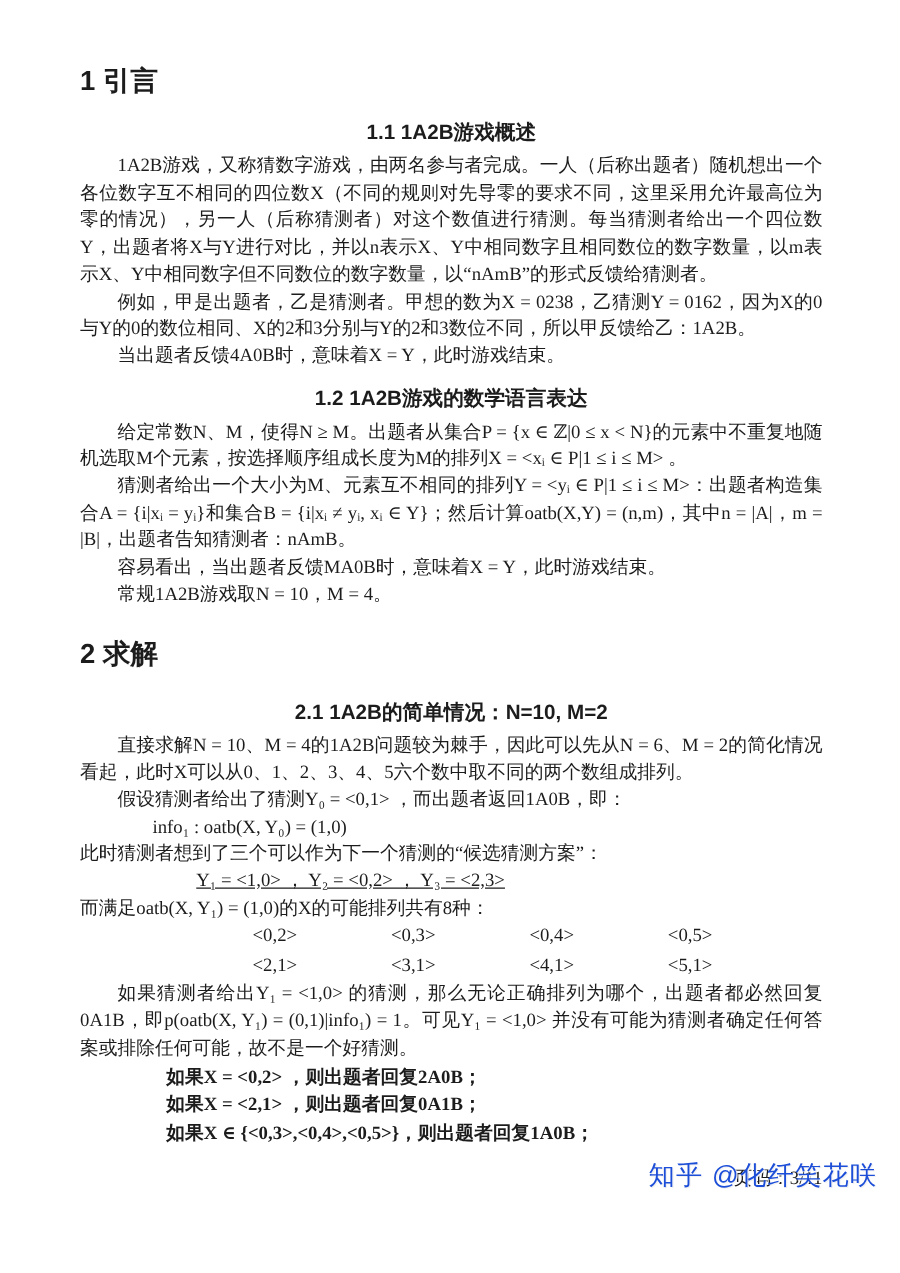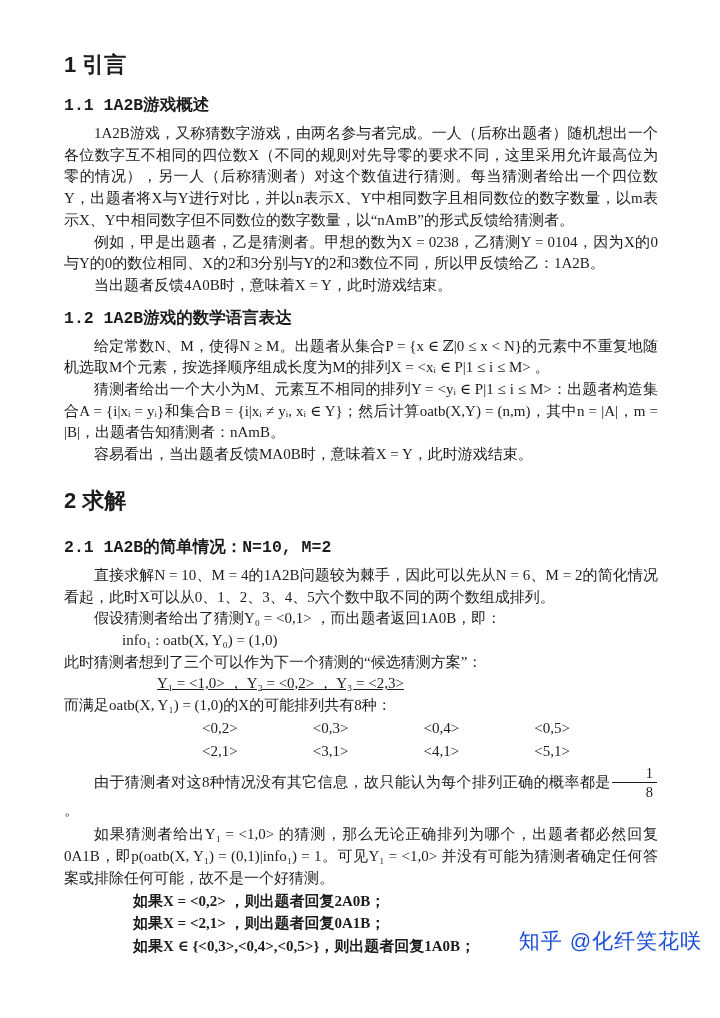--- a/index.html
+++ b/index.html
@@ -18,25 +18,26 @@
   }
   h1.sec{
     font-family:"Liberation Sans","DejaVu Sans",sans-serif;
     font-weight:bold;
     font-size:22px;
     line-height:26px;
     margin:0 0 18px 0;
   }
   h1.sec.later{margin-top:22px;margin-bottom:24px;}
   h2.sec{
-    font-family:Liberation Mono, monospace;
+    font-family:Liberation Sans, sans-serif;
     font-weight:bold;
     font-size:16.5px;
     line-height:20px;
     margin:12px 0 7px 0;
+    text-align:center;
   }
   p{margin:0;text-align:justify;}
   p.indent{text-indent:2em;}
   .formula{padding-left:58px;}
   .formula2{padding-left:93px;text-decoration:underline;}
   .case{padding-left:69px;line-height:22.5px;font-weight:bold;}
   .perm-table{padding-left:96px;}
   .perm-row{line-height:23.5px;white-space:nowrap;}
   .perm-cell{display:inline-block;width:65px;margin-left:42px;}
   .prob-line{margin:2px 0 3px 0;}
@@ -69,27 +70,28 @@
 </style>
 </head>
 <body>
 
 <div class="page">
 
   <h1 class="sec">1  引言</h1>
 
   <h2 class="sec">1.1  1A2B游戏概述</h2>
   <p class="indent">1A2B游戏，又称猜数字游戏，由两名参与者完成。一人（后称出题者）随机想出一个各位数字互不相同的四位数X（不同的规则对先导零的要求不同，这里采用允许最高位为零的情况），另一人（后称猜测者）对这个数值进行猜测。每当猜测者给出一个四位数Y，出题者将X与Y进行对比，并以n表示X、Y中相同数字且相同数位的数字数量，以m表示X、Y中相同数字但不同数位的数字数量，以“nAmB”的形式反馈给猜测者。</p>
-  <p class="indent">例如，甲是出题者，乙是猜测者。甲想的数为X = 0238，乙猜测Y = 0104，因为X的0与Y的0的数位相同、X的2和3分别与Y的2和3数位不同，所以甲反馈给乙：1A2B。</p>
+  <p class="indent">例如，甲是出题者，乙是猜测者。甲想的数为X = 0238，乙猜测Y = 0162，因为X的0与Y的0的数位相同、X的2和3分别与Y的2和3数位不同，所以甲反馈给乙：1A2B。</p>
   <p class="indent">当出题者反馈4A0B时，意味着X = Y，此时游戏结束。</p>
 
   <h2 class="sec">1.2  1A2B游戏的数学语言表达</h2>
   <p class="indent">给定常数N、M，使得N ≥ M。出题者从集合P = {x ∈ ℤ|0 ≤ x &lt; N}的元素中不重复地随机选取M个元素，按选择顺序组成长度为M的排列X = &lt;xᵢ ∈ P|1 ≤ i ≤ M&gt; 。</p>
   <p class="indent">猜测者给出一个大小为M、元素互不相同的排列Y = &lt;yᵢ ∈ P|1 ≤ i ≤ M&gt;：出题者构造集合A = {i|xᵢ = yᵢ}和集合B = {i|xᵢ ≠ yᵢ, xᵢ ∈ Y}；然后计算oatb(X,Y) = (n,m)，其中n = |A|，m = |B|，出题者告知猜测者：nAmB。</p>
   <p class="indent">容易看出，当出题者反馈MA0B时，意味着X = Y，此时游戏结束。</p>
+  <p class="indent">常规1A2B游戏取N = 10，M = 4。</p>
 
   <h1 class="sec later">2  求解</h1>
 
   <h2 class="sec">2.1  1A2B的简单情况：N=10, M=2</h2>
   <p class="indent">直接求解N = 10、M = 4的1A2B问题较为棘手，因此可以先从N = 6、M = 2的简化情况看起，此时X可以从0、1、2、3、4、5六个数中取不同的两个数组成排列。</p>
   <p class="indent">假设猜测者给出了猜测Y₀ = &lt;0,1&gt; ，而出题者返回1A0B，即：</p>
   <p class="formula">info₁ : oatb(X, Y₀) = (1,0)</p>
   <p>此时猜测者想到了三个可以作为下一个猜测的“候选猜测方案”：</p>
   <p class="formula2">Y₁ = &lt;1,0&gt; ， Y₂ = &lt;0,2&gt; ， Y₃ = &lt;2,3&gt;</p>
   <p>而满足oatb(X, Y₁) = (1,0)的X的可能排列共有8种：</p>
@@ -102,21 +104,20 @@
       <span class="perm-cell">&lt;0,5&gt;</span>
     </div>
     <div class="perm-row">
       <span class="perm-cell">&lt;2,1&gt;</span>
       <span class="perm-cell">&lt;3,1&gt;</span>
       <span class="perm-cell">&lt;4,1&gt;</span>
       <span class="perm-cell">&lt;5,1&gt;</span>
     </div>
   </div>
 
-  <p class="indent prob-line"><span>由于猜测者对这8种情况没有其它信息，故只能认为每个排列正确的概率都是</span><span class="frac"><span class="num">1</span><span class="den">8</span></span><span>。</span></p>
 
   <p class="indent">如果猜测者给出Y₁ = &lt;1,0&gt; 的猜测，那么无论正确排列为哪个，出题者都必然回复0A1B，即p(oatb(X, Y₁) = (0,1)|info₁) = 1。可见Y₁ = &lt;1,0&gt; 并没有可能为猜测者确定任何答案或排除任何可能，故不是一个好猜测。</p>
 
   <p class="case">如果X = &lt;0,2&gt; ，则出题者回复2A0B；</p>
   <p class="case">如果X = &lt;2,1&gt; ，则出题者回复0A1B；</p>
   <p class="case">如果X ∈ {&lt;0,3&gt;,&lt;0,4&gt;,&lt;0,5&gt;}，则出题者回复1A0B；</p>
 
   <div class="footer">页码：3/11</div>
 
   <div class="watermark">知乎 @化纤笑花咲</div>

